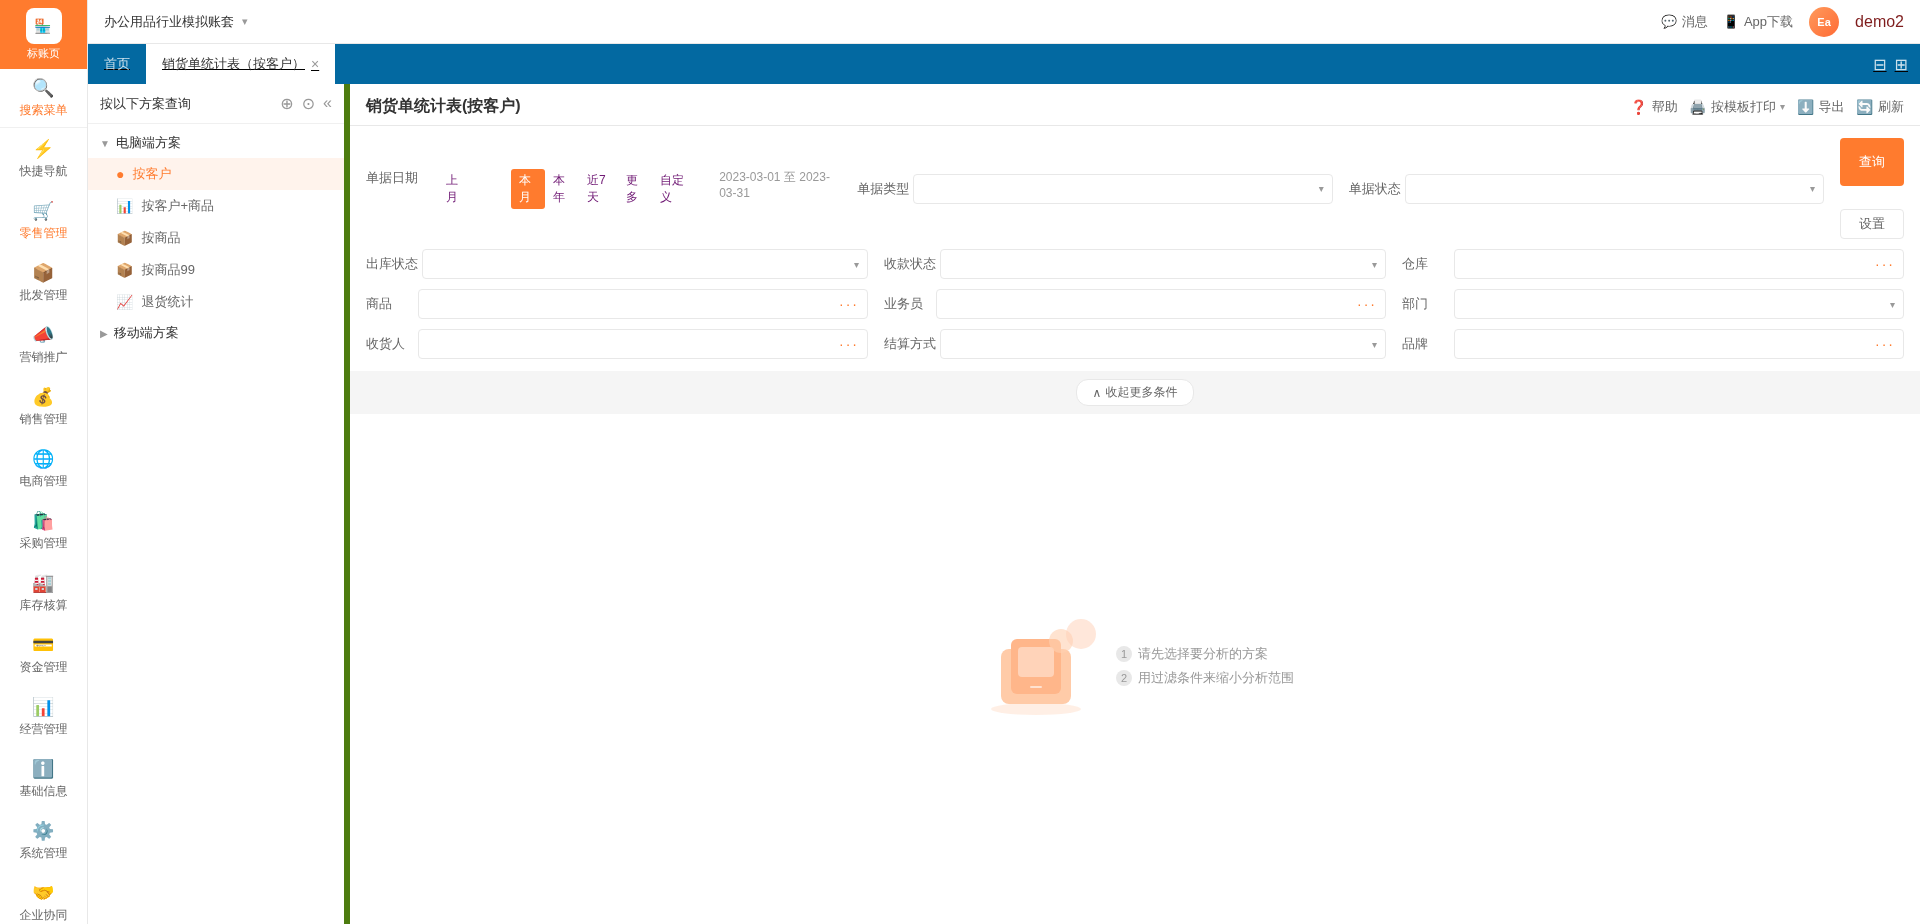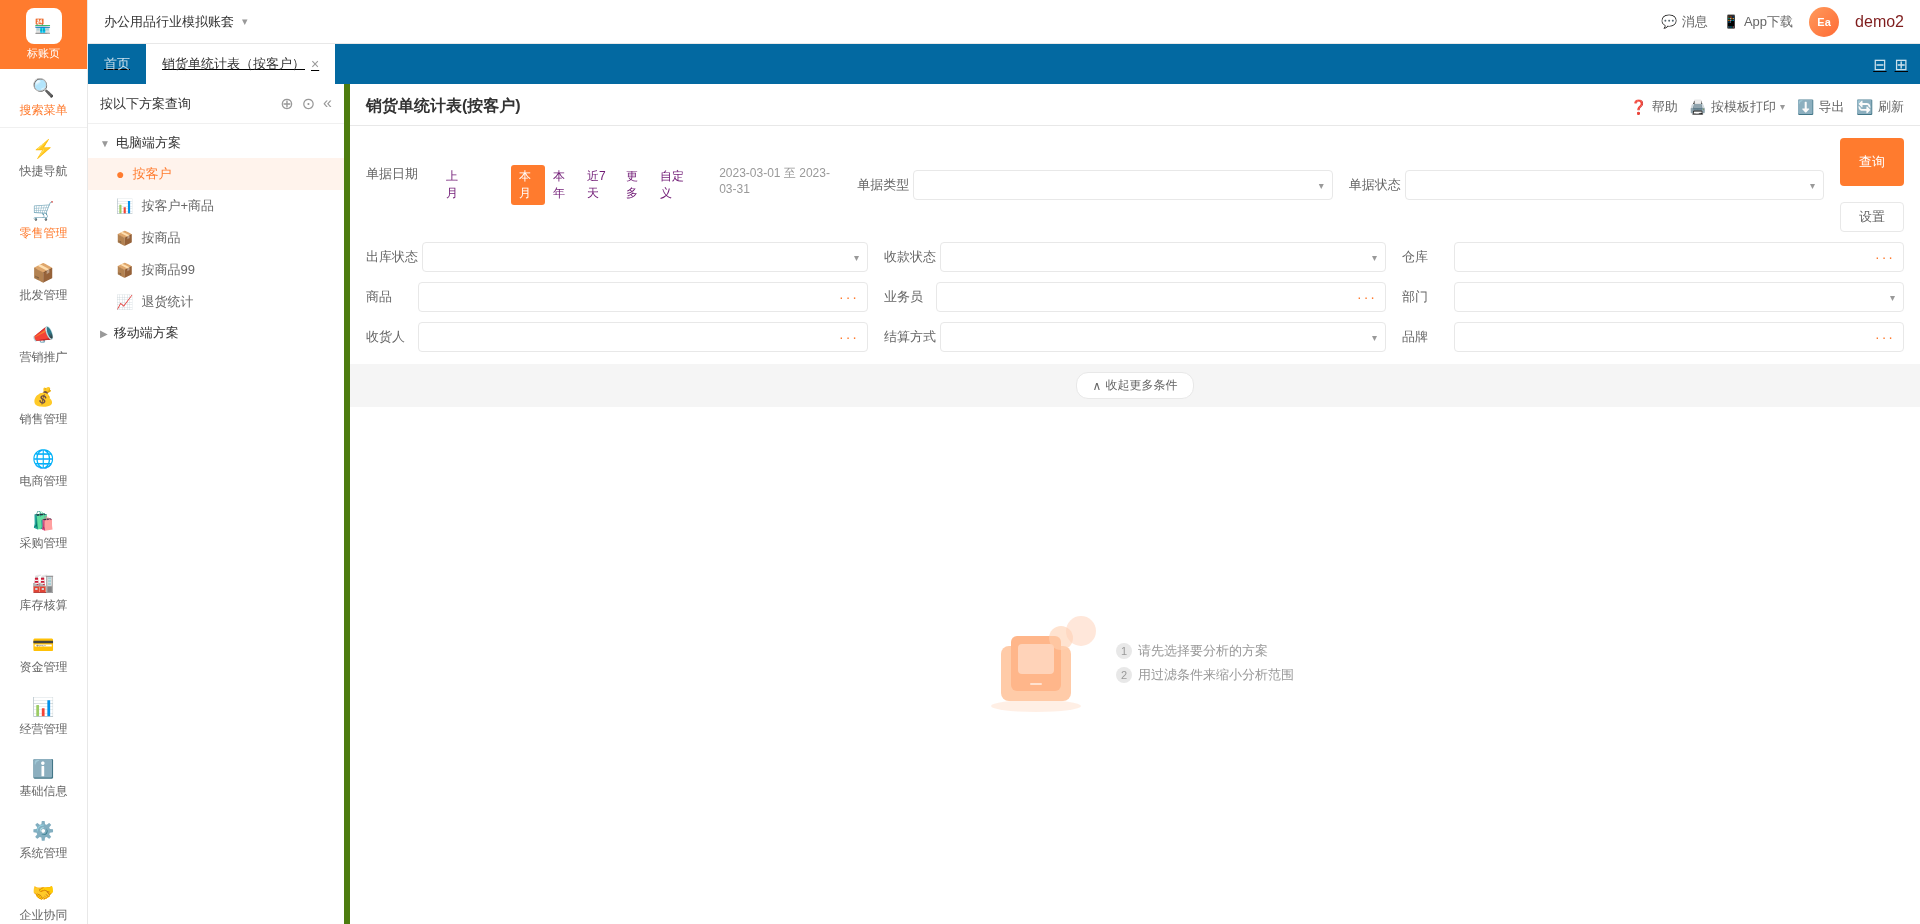--- a/index.html
+++ b/index.html
@@ -309,21 +309,21 @@
     }
     .settings-btn {
       background: #fff;
       color: #666;
       border: 1px solid #e8e8e8;
       border-radius: 4px;
       padding: 0 12px;
       height: 30px;
       font-size: 13px;
       cursor: pointer;
-      margin-top: 12px;
+      margin-top: 19px;
       display: block;
       width: 64px;
     }
 
     
     .filter-right-btns {
       display: flex;
       flex-direction: column;
       align-items: center;
       gap: 4px;

